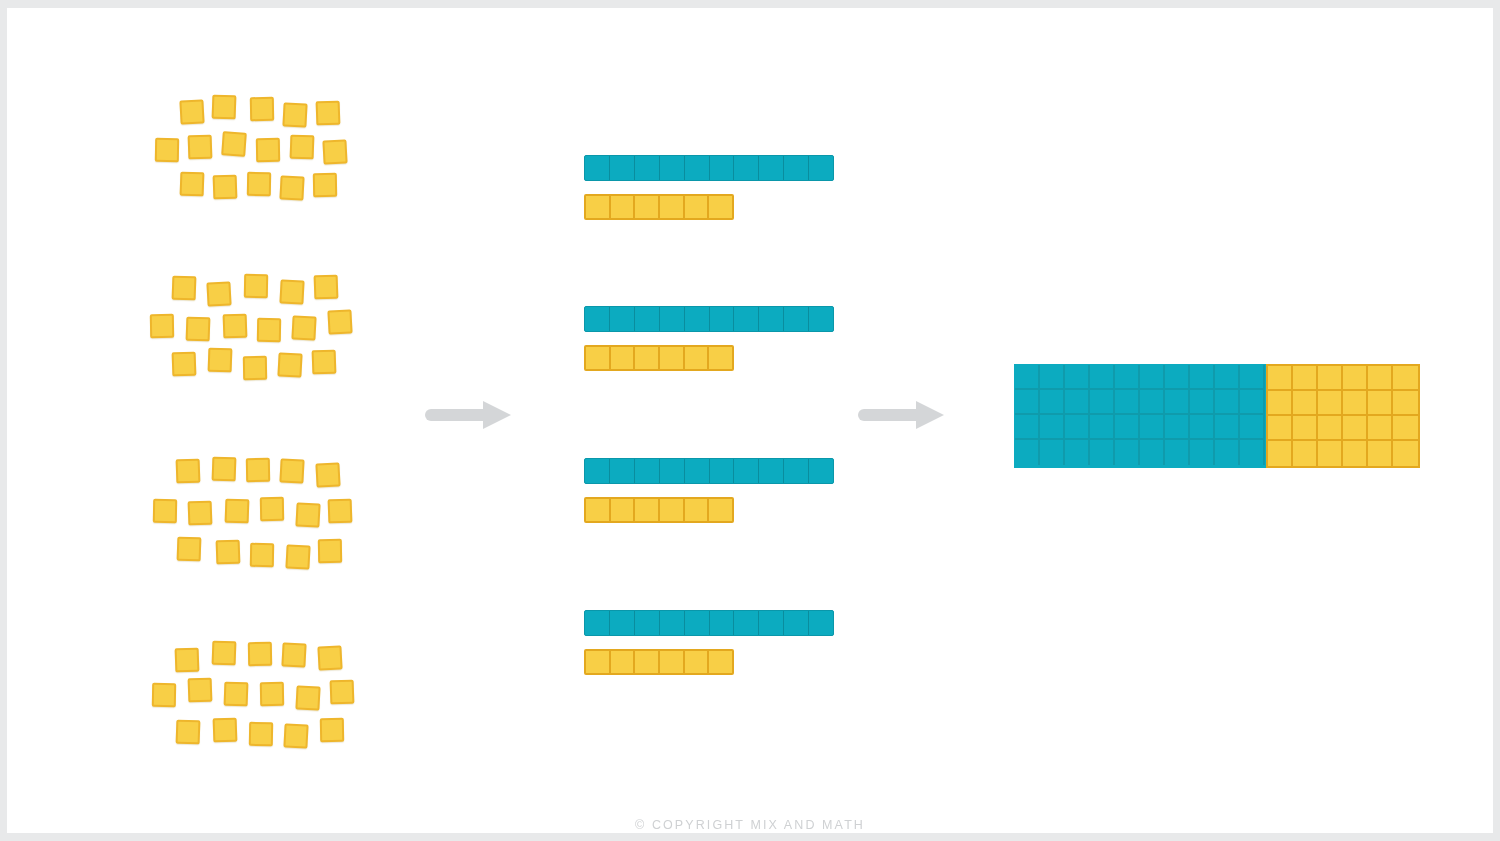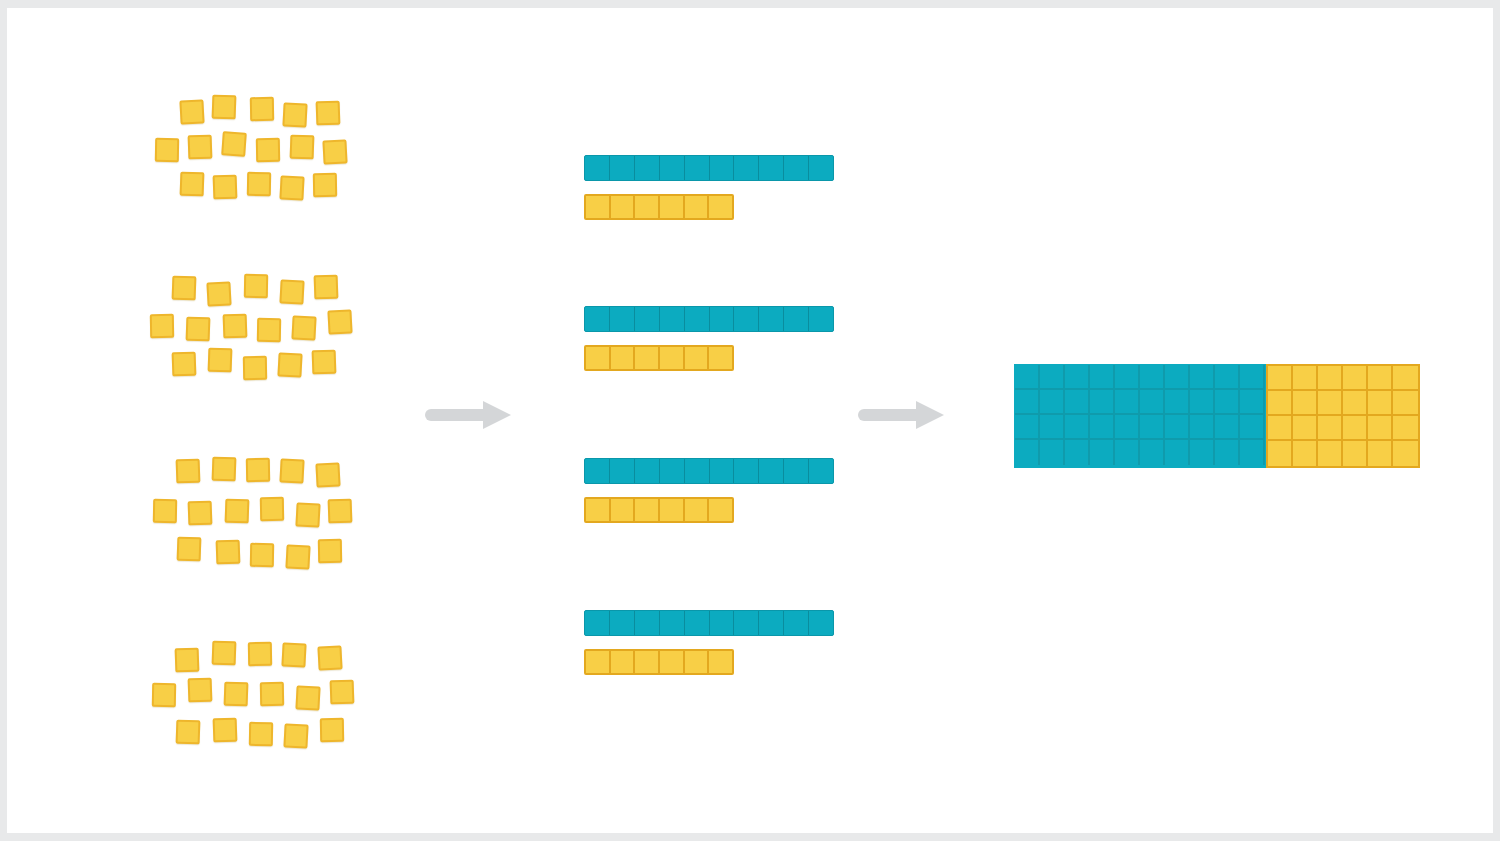--- a/index.html
+++ b/index.html
@@ -410,13 +410,14 @@
               <div class="grid-cell" style="width: 25px; height: 25px;"></div>
               <div class="grid-cell" style="width: 25px; height: 25px;"></div>
               <div class="grid-cell" style="width: 25px; height: 25px;"></div>
             </div>
           </div>
         </div>
       </div>
 
   </div>
 
+  <div id="footer">© COPYRIGHT MIX AND MATH</div>
 </div>
 
 </body></html>

